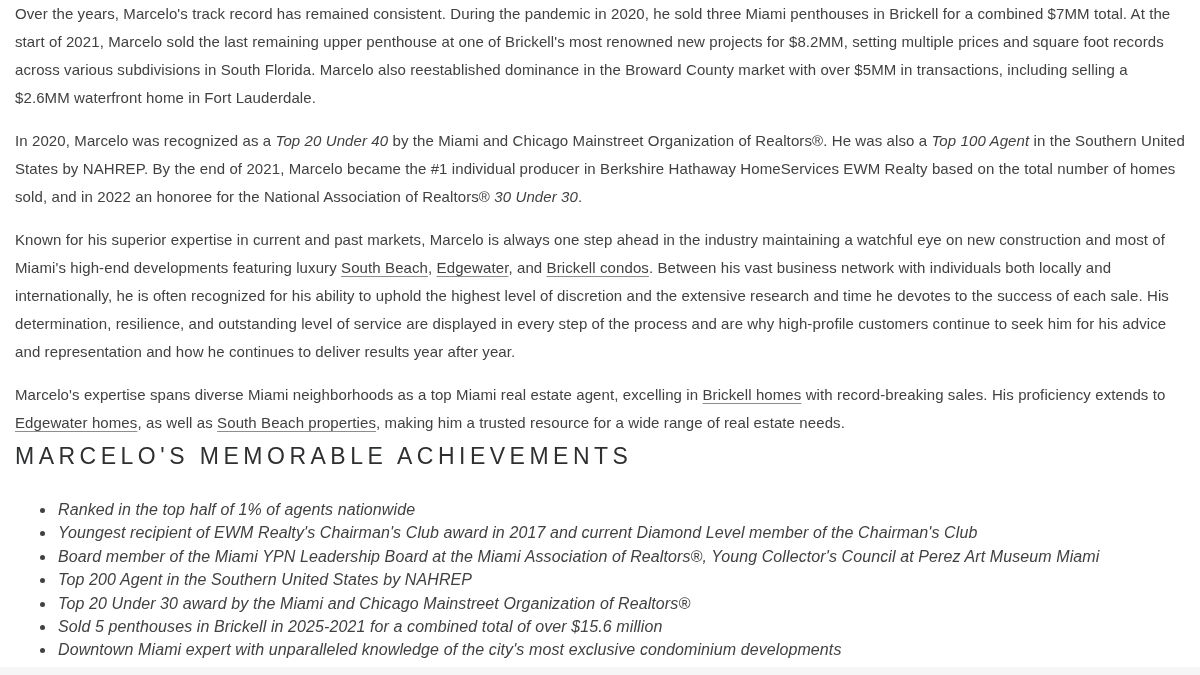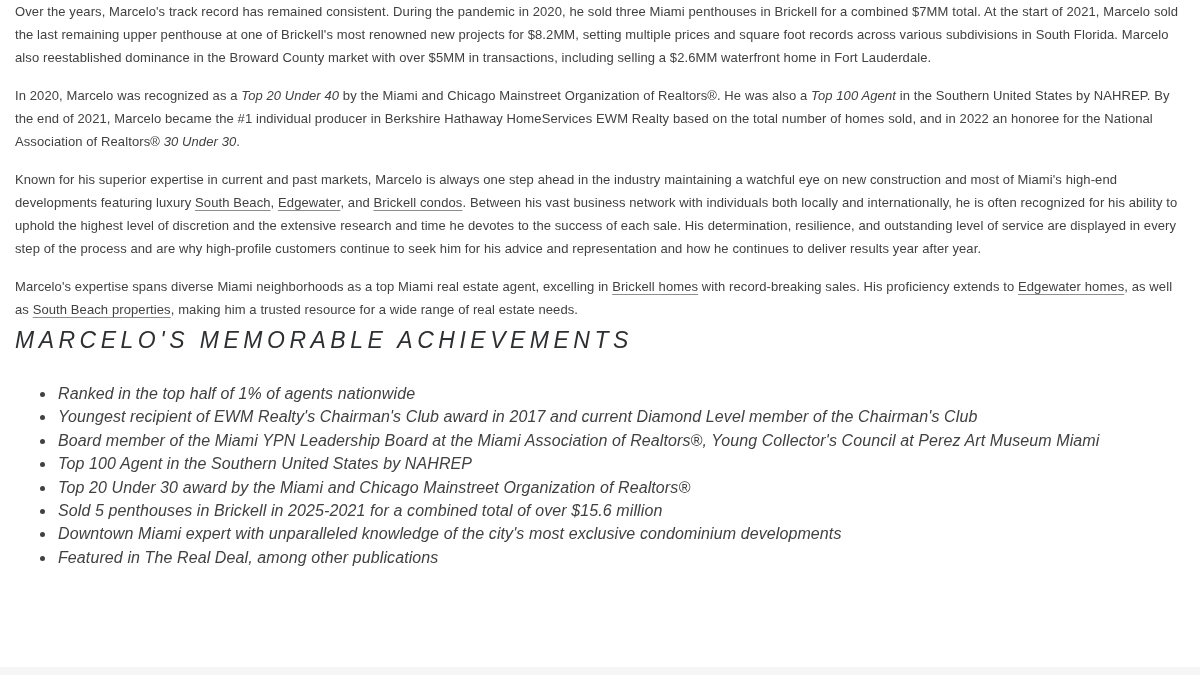--- a/index.html
+++ b/index.html
@@ -12,42 +12,41 @@
   *{box-sizing:border-box;}
   html,body{margin:0;padding:0;}
   body{
     width:1200px;height:675px;overflow:hidden;position:relative;
     background:var(--page-bg);
     font-family:"Liberation Sans","DejaVu Sans",sans-serif;
     color:var(--text-color);
   }
   .content{padding:0 15px;}
   p.para{
-    font-size:13px;
-    line-height:23px;
+    font-size:15px;
+    line-height:28px;
     letter-spacing:0.1px;
     margin:0 0 15px 0;
   }
   p.para.last{margin-bottom:0;}
   p.para em{}
   p.para a{
     color:var(--link-color);
     text-decoration-color:#8d8d8d;
     text-underline-offset:3px;
     cursor:pointer;
   }
   h2.achievements{
     margin:4px 0 0 0;
     font-size:23px;
     font-weight:400;
     letter-spacing:4.5px;
     line-height:30px;
     color:var(--heading-color);
     text-transform:uppercase;
-    font-style:italic;
   }
   ul.achievements-list{
     margin:27px 0 0 0;
     padding:0 0 0 41px;
     list-style:disc;
   }
   ul.achievements-list li{
     font-size:16px;
     line-height:23.4px;
     letter-spacing:0.1px;
@@ -67,21 +66,21 @@
   <p class="para"><span>In 2020, Marcelo was recognized as a </span><em>Top 20 Under 40</em><span> by the Miami and Chicago Mainstreet Organization of Realtors®. He was also a </span><em>Top 100 Agent</em><span> in the Southern United States by NAHREP. By the end of 2021, Marcelo became the #1 individual producer in Berkshire Hathaway HomeServices EWM Realty based on the total number of homes sold, and in 2022 an honoree for the National Association of Realtors® </span><em>30 Under 30</em><span>.</span></p>
   <p class="para"><span>Known for his superior expertise in current and past markets, Marcelo is always one step ahead in the industry maintaining a watchful eye on new construction and most of Miami's high-end developments featuring luxury </span><a href="#">South Beach</a><span>, </span><a href="#">Edgewater</a><span>, and </span><a href="#">Brickell condos</a><span>. Between his vast business network with individuals both locally and internationally, he is often recognized for his ability to uphold the highest level of discretion and the extensive research and time he devotes to the success of each sale. His determination, resilience, and outstanding level of service are displayed in every step of the process and are why high-profile customers continue to seek him for his advice and representation and how he continues to deliver results year after year.</span></p>
   <p class="para last"><span>Marcelo's expertise spans diverse Miami neighborhoods as a top Miami real estate agent, excelling in </span><a href="#">Brickell homes</a><span> with record-breaking sales. His proficiency extends to </span><a href="#">Edgewater homes</a><span>, as well as </span><a href="#">South Beach properties</a><span>, making him a trusted resource for a wide range of real estate needs.</span></p>
 
   <h2 class="achievements">MARCELO'S MEMORABLE ACHIEVEMENTS</h2>
 
   <ul class="achievements-list">
       <li>Ranked in the top half of 1% of agents nationwide</li>
       <li>Youngest recipient of EWM Realty's Chairman's Club award in 2017 and current Diamond Level member of the Chairman's Club</li>
       <li>Board member of the Miami YPN Leadership Board at the Miami Association of Realtors®, Young Collector's Council at Perez Art Museum Miami</li>
-      <li>Top 100 Agent in the Southern United States by NAHREP</li>
+      <li>Top 200 Agent in the Southern United States by NAHREP</li>
       <li>Top 20 Under 30 award by the Miami and Chicago Mainstreet Organization of Realtors®</li>
       <li>Sold 5 penthouses in Brickell in 2025-2021 for a combined total of over $15.6 million</li>
       <li>Downtown Miami expert with unparalleled knowledge of the city's most exclusive condominium developments</li>
       <li>Featured in The Real Deal, among other publications</li>
     </ul>
 </main>
 
 <div class="section-edge"></div>
 
 </body></html>

